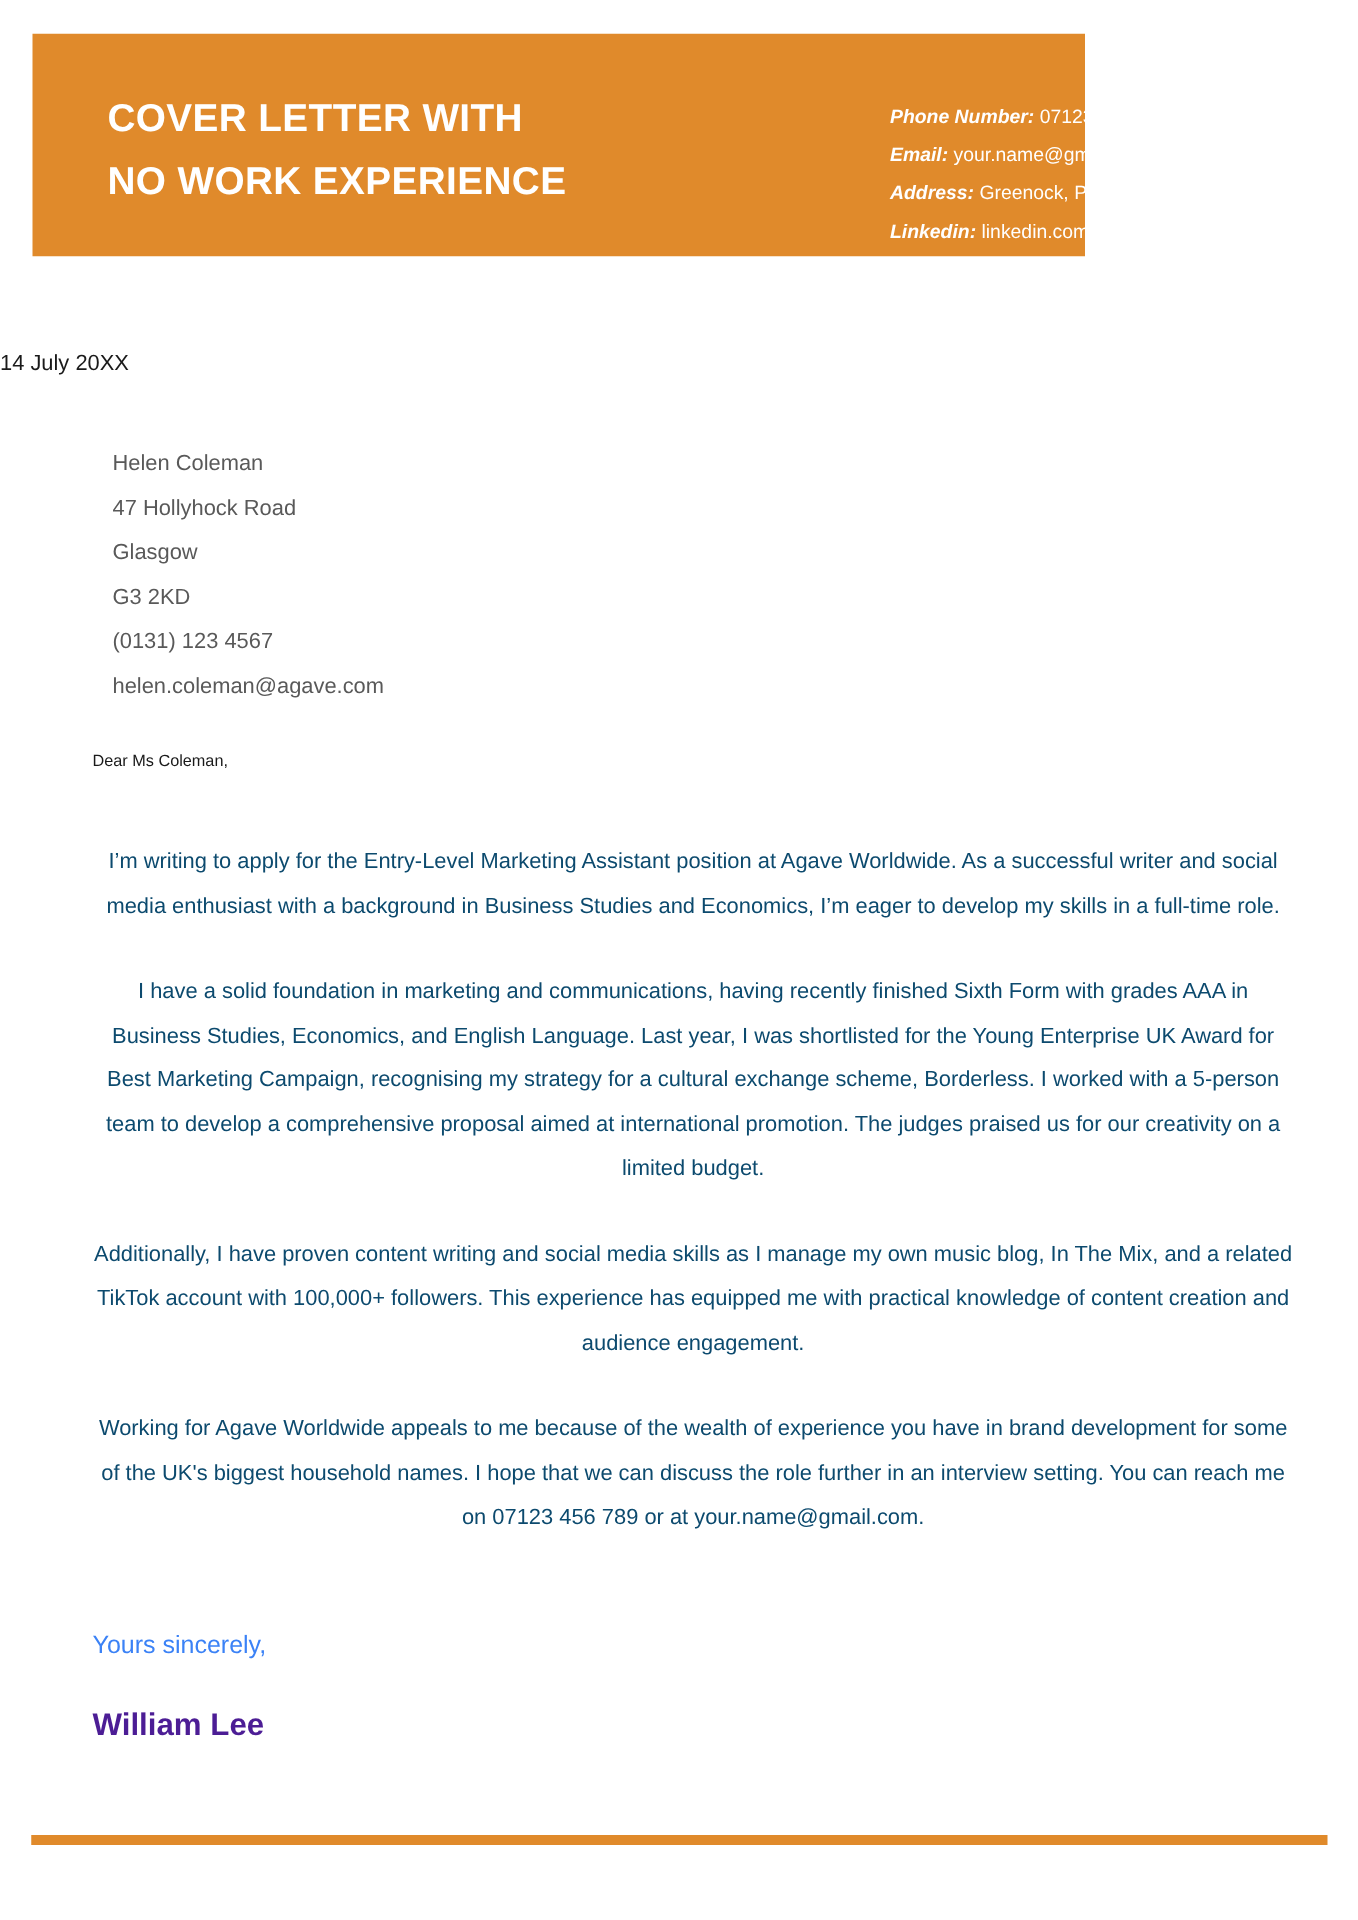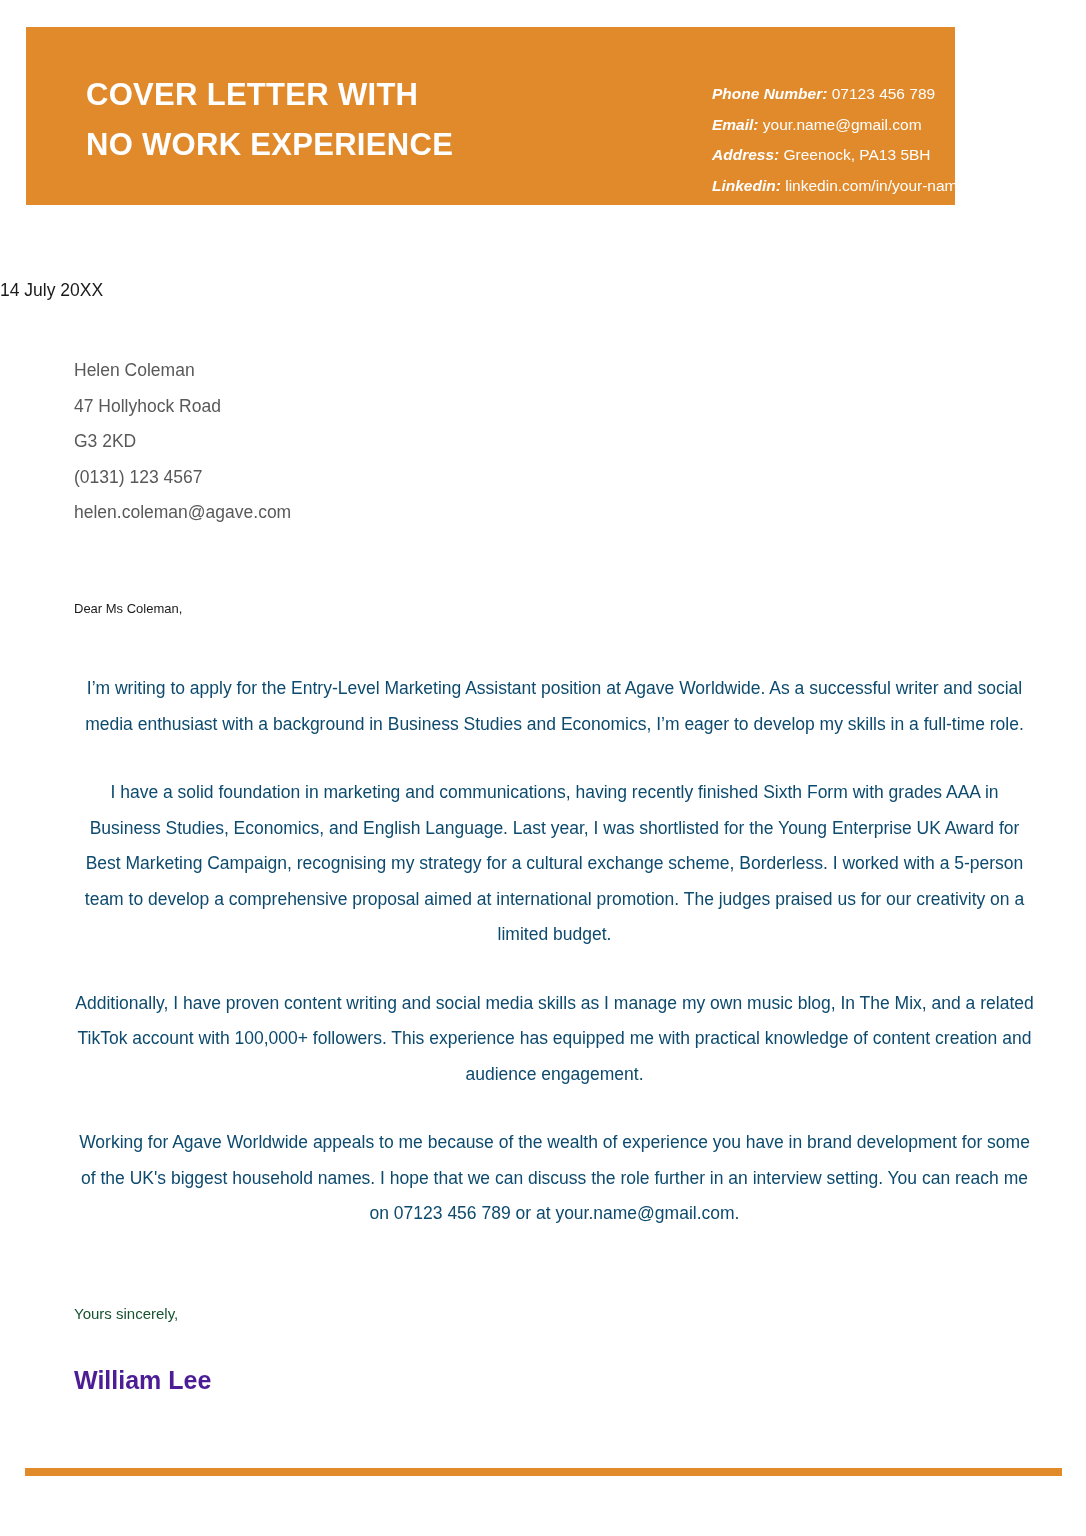--- a/index.html
+++ b/index.html
@@ -13,21 +13,21 @@
     font-family: "Liberation Sans", sans-serif;
     overflow: hidden;
     position: relative;
   }
 
   
   .header-band {
     position: absolute;
     left: 26px;
     top: 27px;
-    width: 929px;
+    width: 842px;
     height: 178px;
     background: #E08A2B;
     box-sizing: border-box;
   }
   .header-title {
     position: absolute;
     left: 60px;
     top: 43px;
     color: #ffffff;
     font-size: 31px;
@@ -62,21 +62,21 @@
     left: 0;
     top: 280px;
     width: 1012px;
     text-align: left;
     font-size: 17.5px;
     color: #1a1a1a;
   }
 
   .address-block {
     position: absolute;
-    left: 74px;
+    left: 90px;
     top: 353px;
     font-size: 17.5px;
     color: #595959;
     line-height: 35.5px;
   }
 
   .salutation {
     position: absolute;
     left: 74px;
     top: 601px;
@@ -98,22 +98,22 @@
     margin: 0 0 33px 0;
   }
   .body-copy p:last-child {
     margin-bottom: 0;
   }
 
   .closing {
     position: absolute;
     left: 74px;
     top: 1305px;
-    font-size: 15px;
-    color: #14532d;
+    font-size: 20px;
+    color: #3b82f6;
   }
   .signature-name {
     position: absolute;
     left: 74px;
     top: 1366px;
     font-size: 25px;
     font-weight: bold;
     color: #4c1d95;
   }
 
@@ -152,20 +152,21 @@
       <span class="value">linkedin.com/in/your-name</span>
     </div>
   </div>
 </div>
 
 <div class="date-line">14 July 20XX</div>
 
 <div class="address-block">
   <div>Helen Coleman</div>
   <div>47 Hollyhock Road</div>
+  <div>Glasgow</div>
   <div>G3 2KD</div>
   <div>(0131) 123 4567</div>
   <div>helen.coleman@agave.com</div>
 </div>
 
 <div class="salutation">Dear Ms Coleman,</div>
 
 <div class="body-copy">
   <p>I’m writing to apply for the Entry-Level Marketing Assistant position at Agave Worldwide. As a successful writer and social media enthusiast with a background in Business Studies and Economics, I’m eager to develop my skills in a full-time role.</p>
   <p>I have a solid foundation in marketing and communications, having recently finished Sixth Form with grades AAA in Business Studies, Economics, and English Language. Last year, I was shortlisted for the Young Enterprise UK Award for Best Marketing Campaign, recognising my strategy for a cultural exchange scheme, Borderless. I worked with a 5-person team to develop a comprehensive proposal aimed at international promotion. The judges praised us for our creativity on a limited budget.</p>

